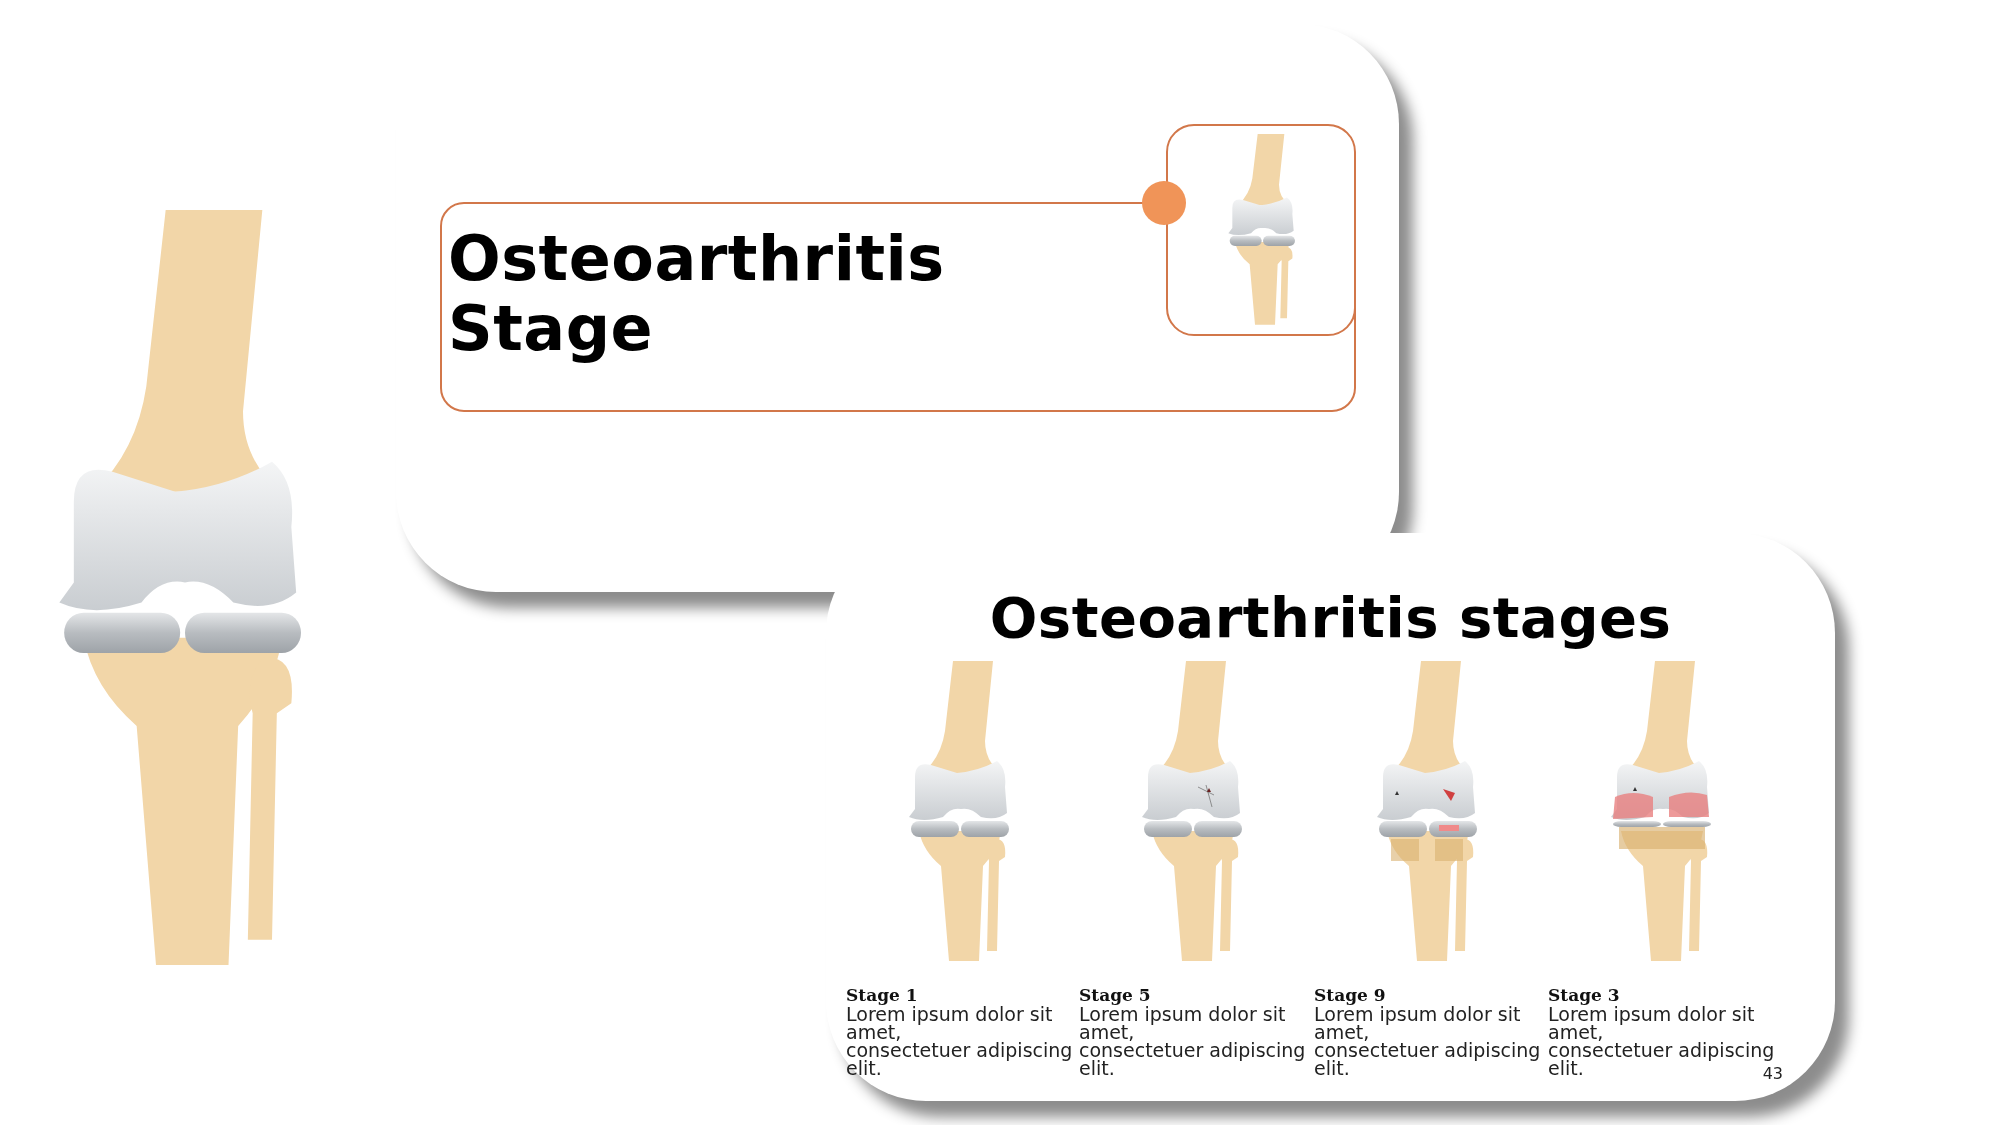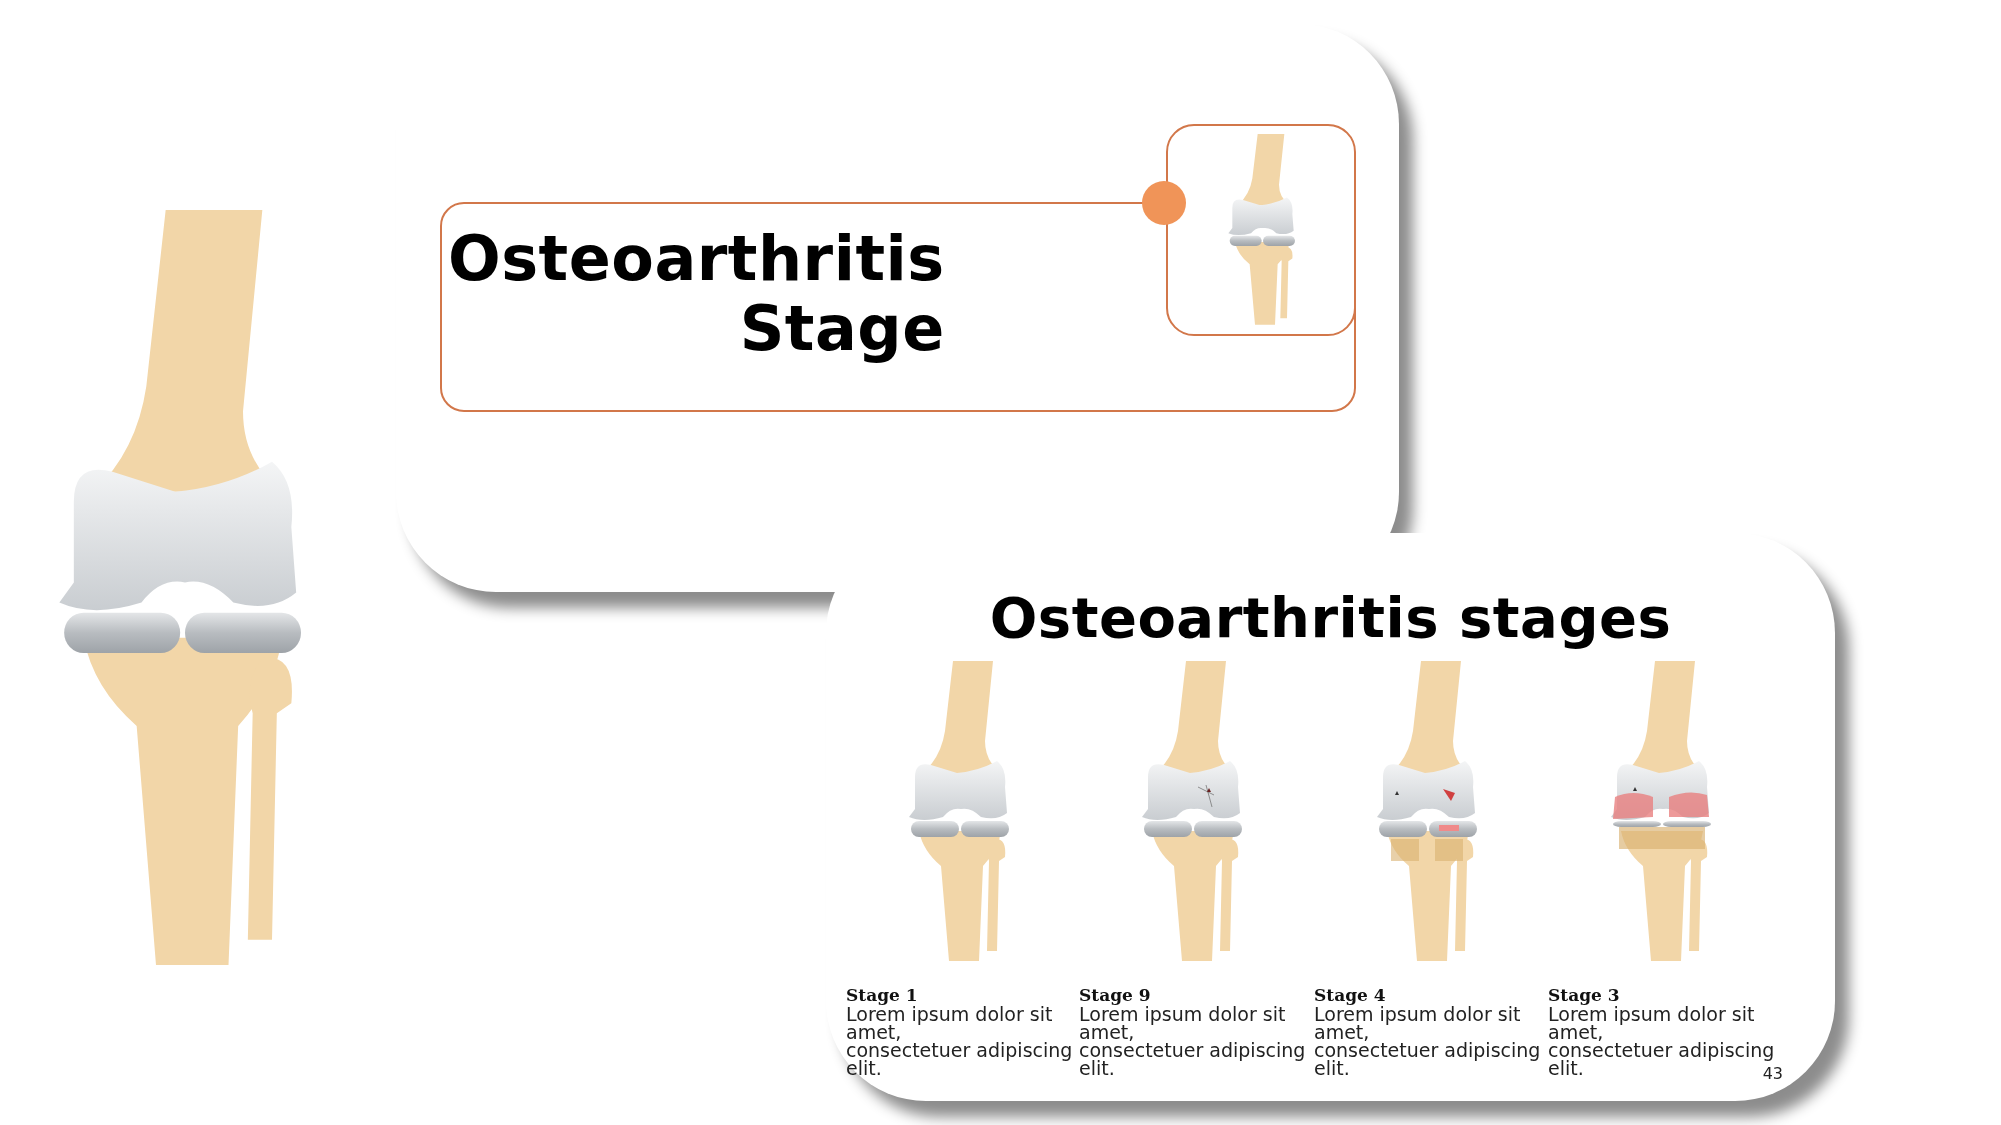--- a/index.html
+++ b/index.html
@@ -1,19 +1,19 @@
 <!DOCTYPE html>
 <html><head>
 <meta charset="utf-8">
 <style>
   html,body{margin:0;padding:0;}
   body{width:2001px;height:1125px;background:#ffffff;position:relative;overflow:hidden;font-family:"DejaVu Sans","Liberation Sans",sans-serif;}
   .knee-big{position:absolute;left:40px;top:210px;width:290px;height:760px;}
   .slide{position:absolute;background:#fff;border-radius:100px;box-shadow:14px 16px 14px rgba(0,0,0,0.45);}
-  .slide-title{left:396px;top:24px;width:1003px;height:568px;text-align:right;}
+  .slide-title{left:396px;top:24px;width:1003px;height:568px;}
   .slide-stages{left:826px;top:533px;width:1009px;height:568px;}
   .title-frame{position:absolute;left:44px;top:178px;width:916px;height:210px;border:2.5px solid #d2774a;border-radius:24px;box-sizing:border-box;}
   .title-text{position:absolute;left:52px;top:200px;font-family:"DejaVu Sans",sans-serif;font-weight:bold;font-size:62px;line-height:70px;color:#000;letter-spacing:0.5px;}
   .thumb-frame{position:absolute;left:770px;top:100px;width:190px;height:212px;border:2.5px solid #d2774a;border-radius:28px;box-sizing:border-box;background:#fff;}
   .thumb-knee{position:absolute;left:55px;top:8px;width:80px;height:192px;}
   .dot{position:absolute;left:746px;top:157px;width:44px;height:44px;border-radius:50%;background:#f09458;}
   .stages-title{position:absolute;left:0;right:0;top:52px;text-align:center;font-weight:bold;font-size:56px;color:#000;letter-spacing:0.5px;}
   .stage{position:absolute;top:128px;width:230px;text-align:left;}
   .stage svg{width:120px;height:302px;display:block;margin:0 auto;}
   .stage-name{margin-top:22px;font-family:"DejaVu Serif",serif;font-weight:bold;font-size:17px;color:#111;}
@@ -145,21 +145,21 @@
     <path class="condyle" d="M14 116 Q14 100 30 104 L56 112 Q78 110 96 100 Q106 108 104 126 L106 152 Q96 160 80 156 Q70 146 60 148 Q50 146 42 156 Q22 162 8 156 L14 148 Z" fill="url(#cgs1)"></path>
 
     <rect class="men" x="10" y="160" width="48" height="16" rx="8" fill="url(#mgs1)"></rect>
     <rect class="men" x="60" y="160" width="48" height="16" rx="8" fill="url(#mgs1)"></rect>
     <g class="extras">
             <path d="M64 126 L80 134 M72 124 L78 146" stroke="#777" stroke-width="0.8" fill="none"></path>
             <path d="M73 131 L77 131 L75 127 Z" fill="#6a2020"></path>
           </g>
   </svg>
       </div>
-    <div class="stage-name">Stage 9</div>
+    <div class="stage-name">Stage 5</div>
     <div class="stage-desc">
         <div>Lorem ipsum dolor sit amet,</div>
         <div>consectetuer adipiscing  elit.</div>
       </div>
   </div>
   <div class="stage" style="left:488px">
     <div class="knee-slot">
         <svg viewBox="0 0 120 302" xmlns="http://www.w3.org/2000/svg" width="100%" height="100%" preserveAspectRatio="none">
     <defs>
       <linearGradient id="cgs2" x1="0" y1="0" x2="0" y2="1">
@@ -185,21 +185,21 @@
     <rect class="men" x="60" y="160" width="48" height="16" rx="8" fill="url(#mgs2)"></rect>
     <g class="extras">
             <path d="M26 134 L30 134 L28 130 Z" fill="#333"></path>
             <path d="M74 128 L86 132 L82 140 Z" fill="#d04040"></path>
             <rect x="70" y="164" width="20" height="6" fill="#f08a8a"></rect>
             <rect x="22" y="178" width="28" height="22" fill="#d8b070" opacity="0.6"></rect>
             <rect x="66" y="178" width="28" height="22" fill="#d8b070" opacity="0.6"></rect>
           </g>
   </svg>
       </div>
-    <div class="stage-name">Stage 4</div>
+    <div class="stage-name">Stage 9</div>
     <div class="stage-desc">
         <div>Lorem ipsum dolor sit amet,</div>
         <div>consectetuer adipiscing  elit.</div>
       </div>
   </div>
   <div class="stage" style="left:722px">
     <div class="knee-slot">
         <svg viewBox="0 0 120 302" xmlns="http://www.w3.org/2000/svg" width="100%" height="100%" preserveAspectRatio="none">
     <defs>
       <linearGradient id="cgs3" x1="0" y1="0" x2="0" y2="1">

